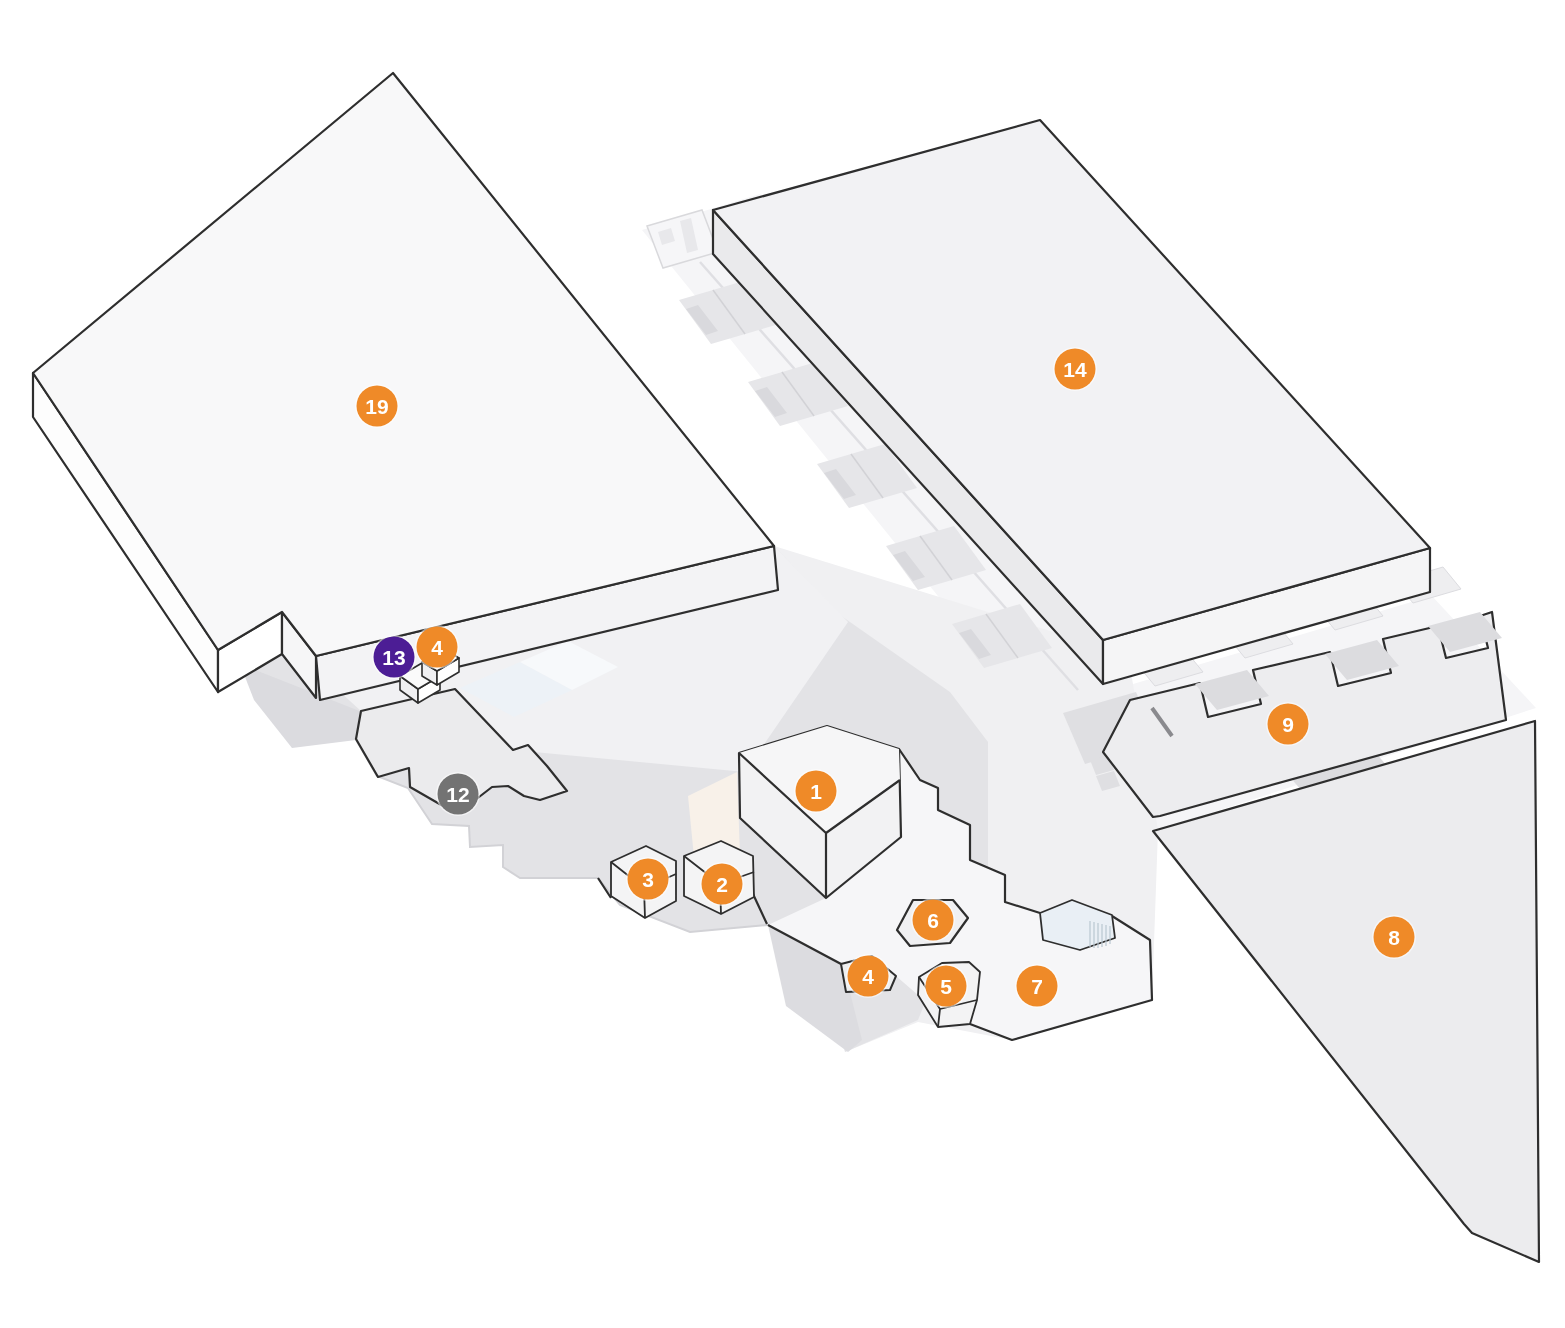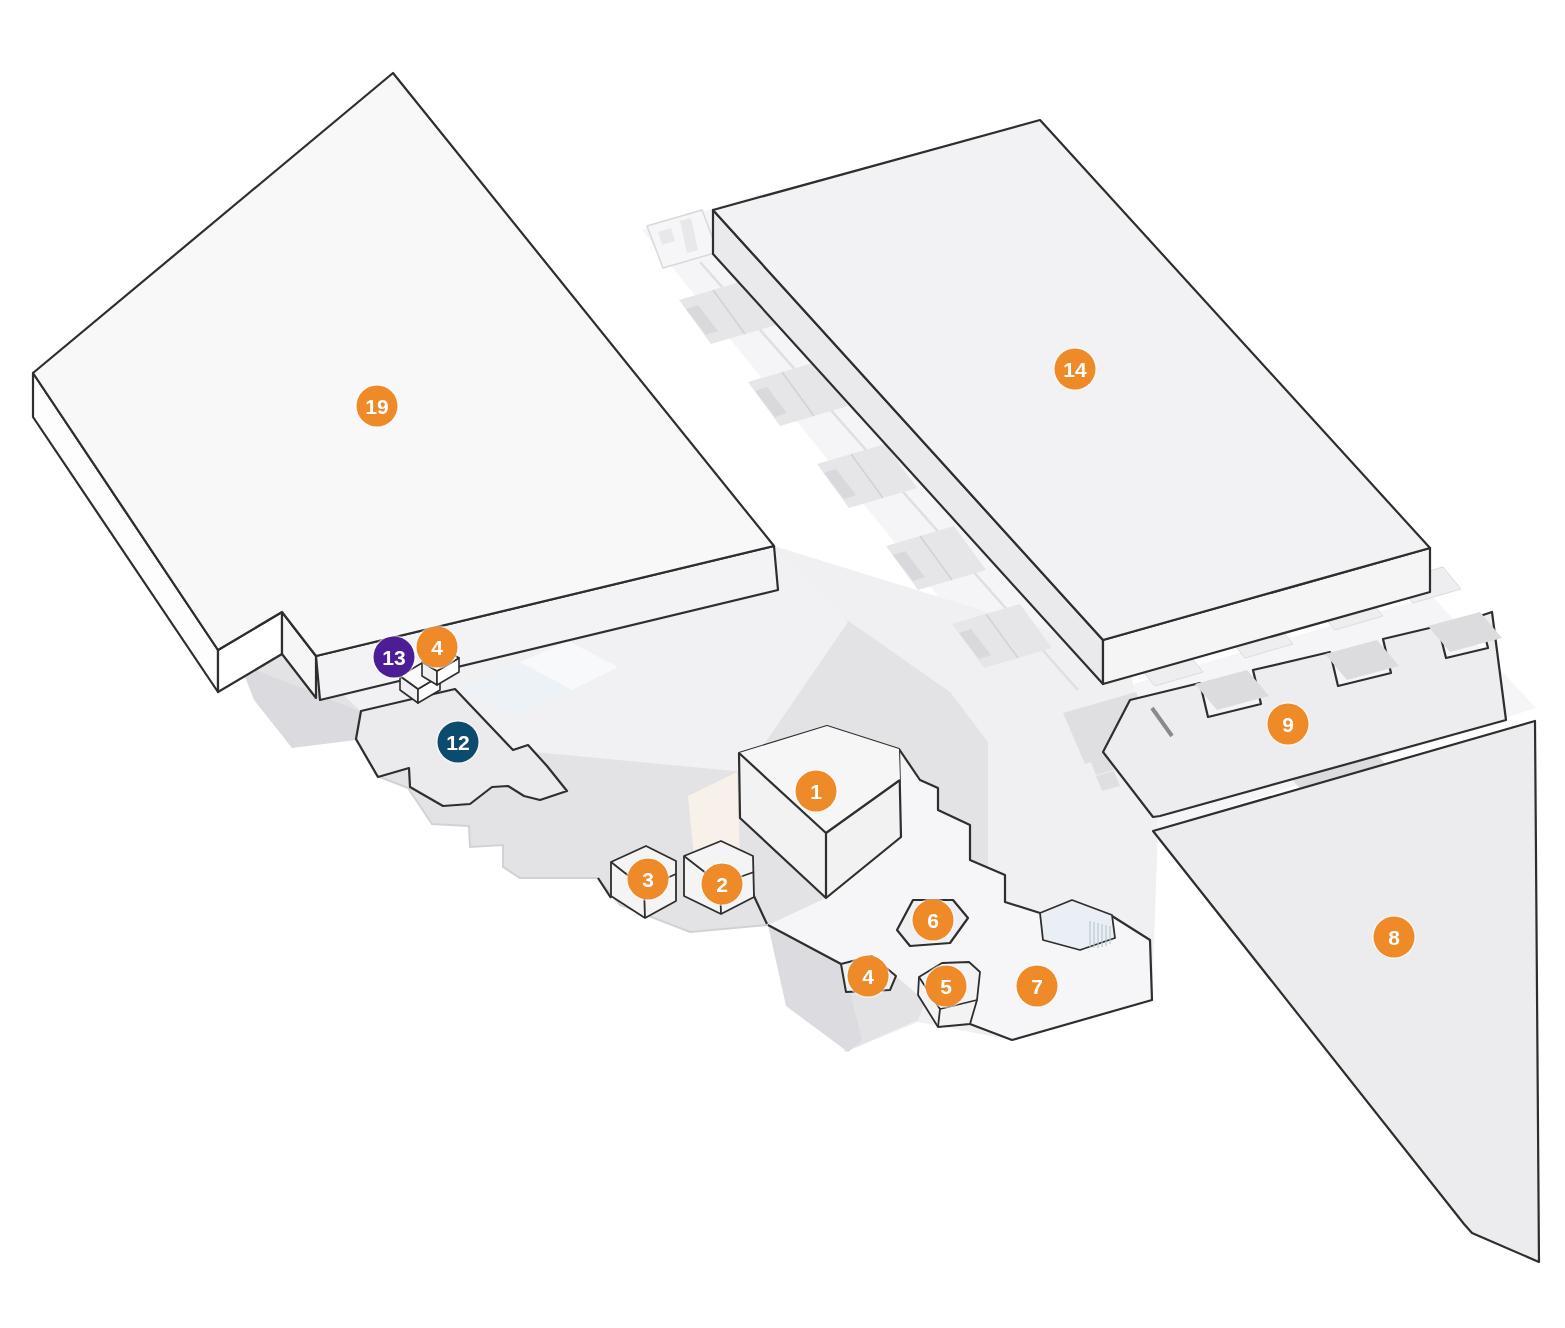--- a/index.html
+++ b/index.html
@@ -212,21 +212,21 @@
   </div>
       <div class="marker" style="left: 1288px; top: 724px; background: rgb(239, 138, 40); color: rgb(255, 255, 255);">
     <span>9</span>
   </div>
       <div class="marker" style="left: 1075px; top: 369px; background: rgb(239, 138, 40); color: rgb(255, 255, 255);">
     <span>14</span>
   </div>
       <div class="marker" style="left: 377px; top: 406px; background: rgb(239, 138, 40); color: rgb(255, 255, 255);">
     <span>19</span>
   </div>
-      <div class="marker" style="left: 458px; top: 742px; background: #0c4a6e; color: rgb(255, 255, 255);">
+      <div class="marker" style="left: 458px; top: 794px; background: #737373; color: rgb(255, 255, 255);">
     <span>12</span>
   </div>
       <div class="marker" style="left: 394px; top: 657px; background: #4c1d95; color: rgb(255, 255, 255);">
     <span>13</span>
   </div>
       <div class="marker" style="left: 437px; top: 647px; background: rgb(239, 138, 40); color: rgb(255, 255, 255);">
     <span>4</span>
   </div>
     </div>
 

